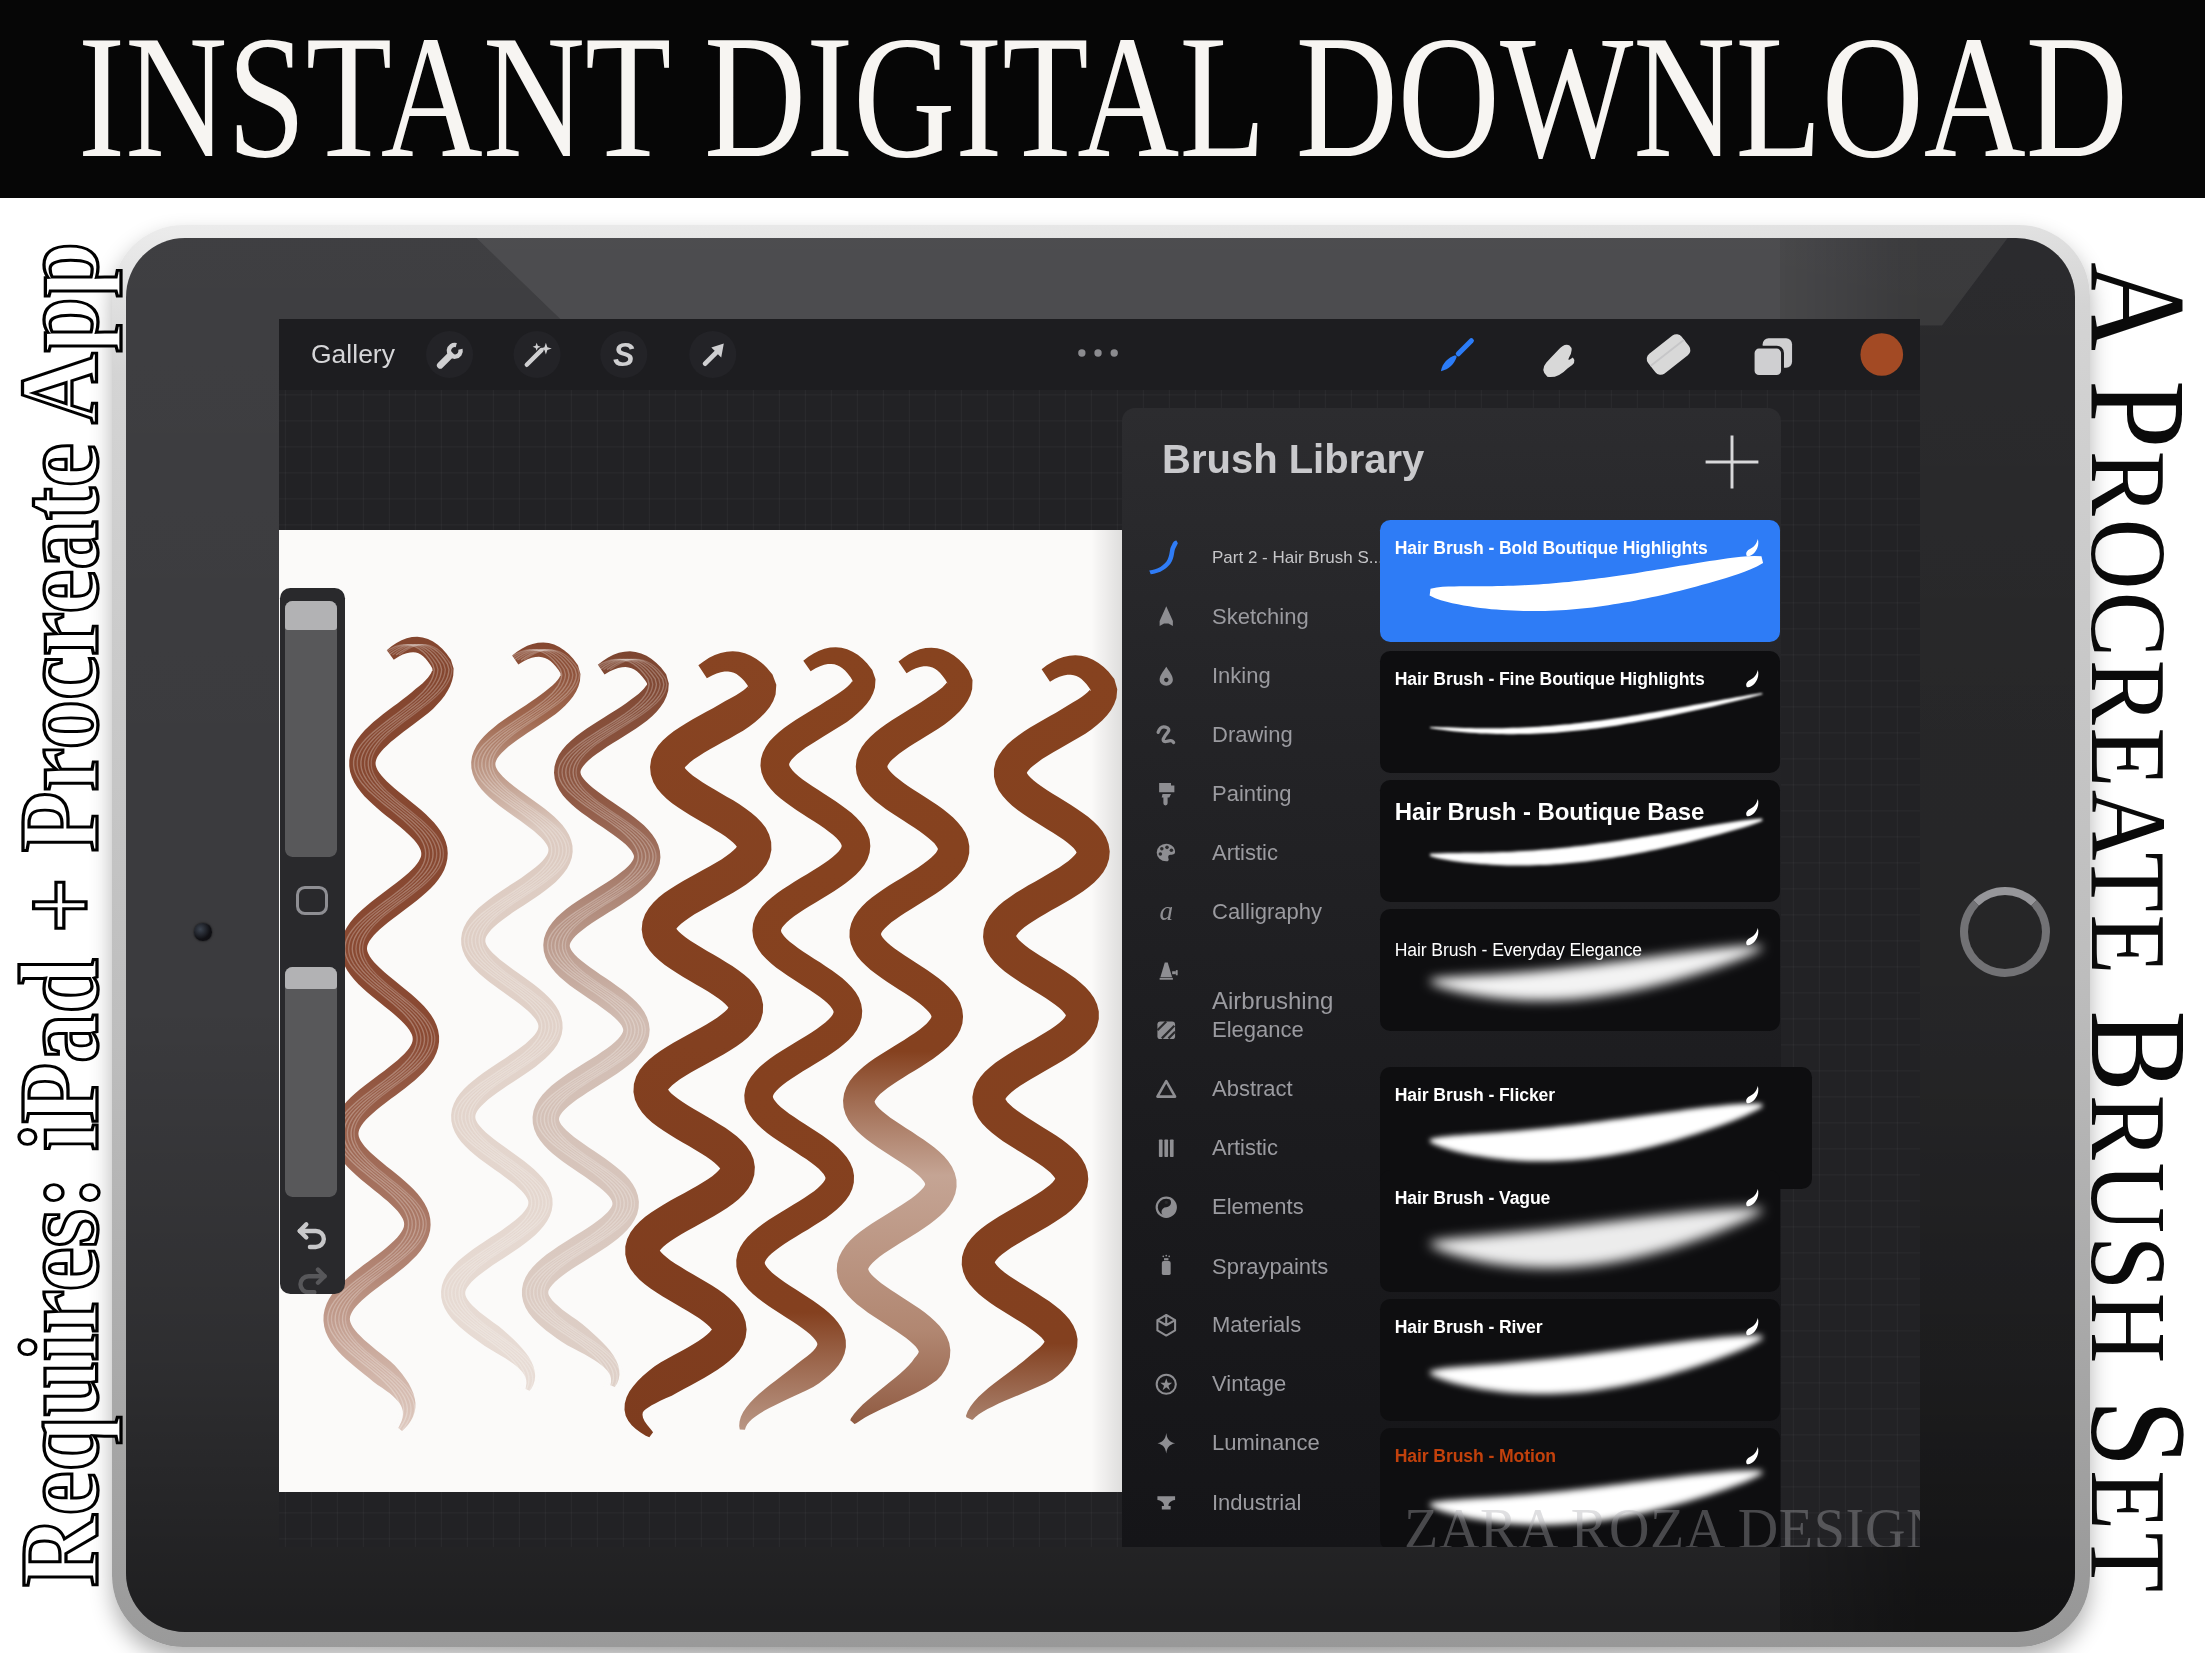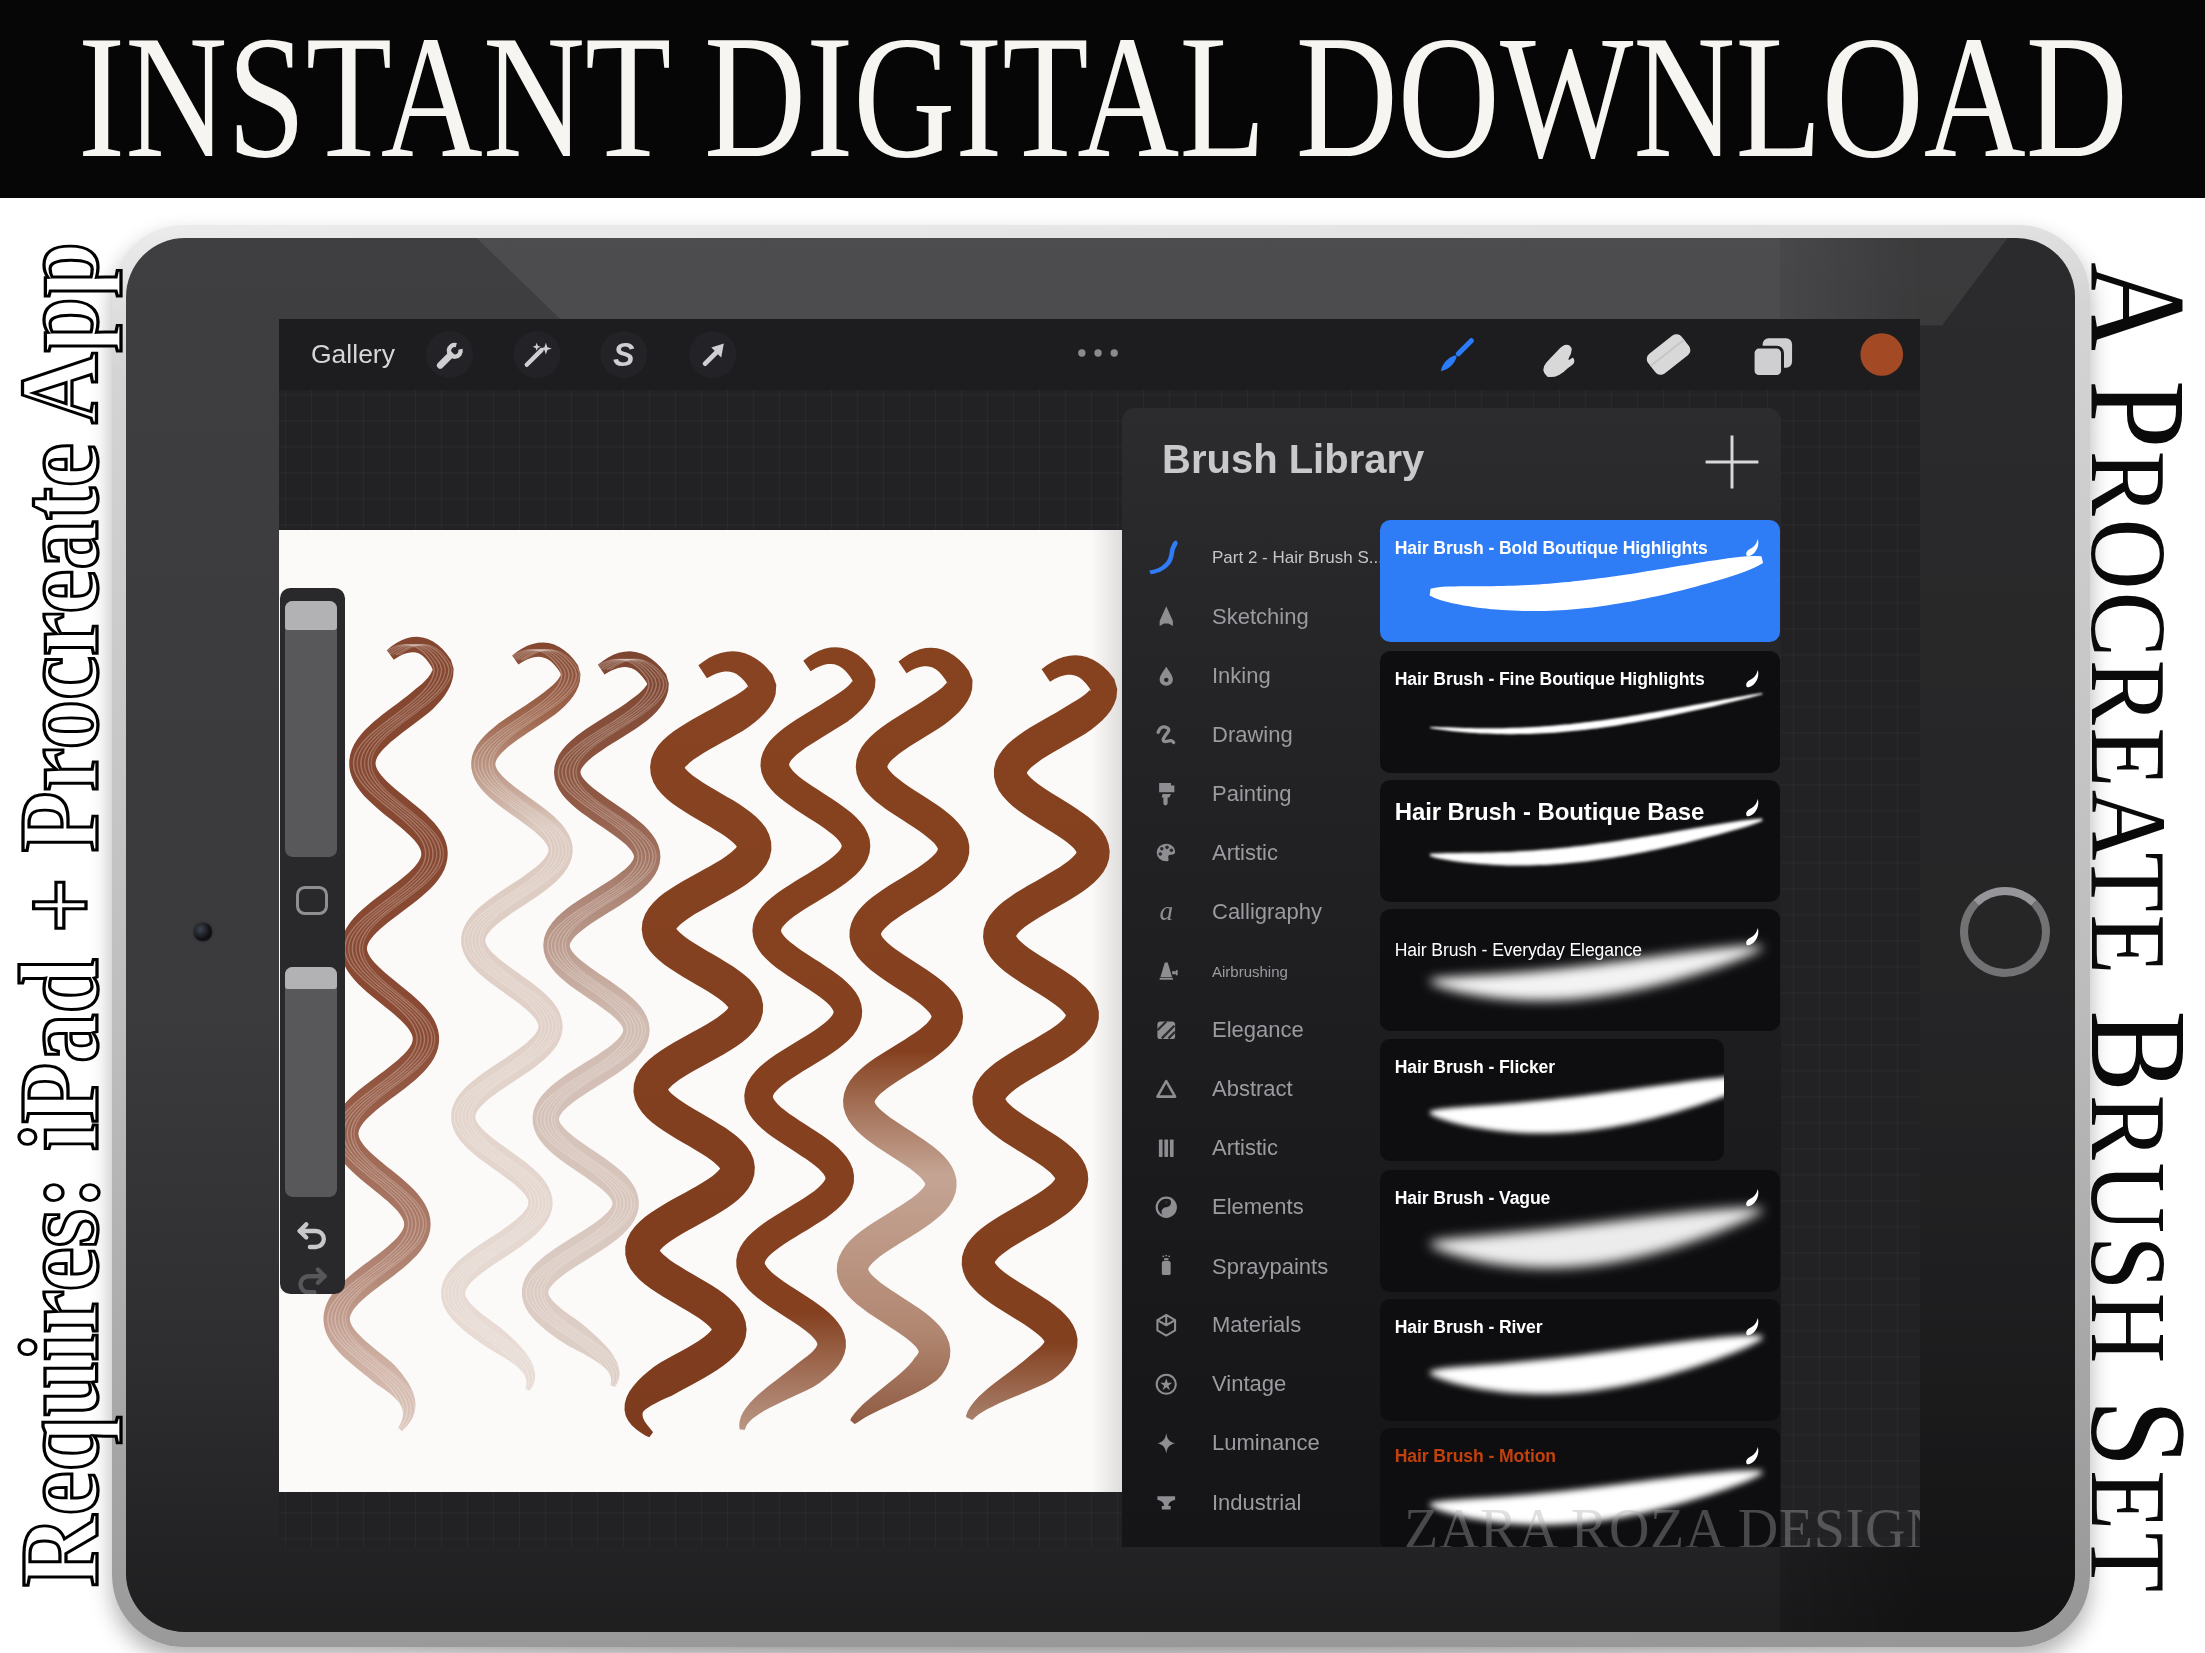--- a/index.html
+++ b/index.html
@@ -195,21 +195,21 @@
 <svg width="26.5" height="26.5" viewBox="0 0 36 36" style="position:absolute;left:31px;top:491px">
         <text x="18" y="28" font-size="37" font-style="italic" font-family="Liberation Serif" fill="#8e8e92" text-anchor="middle">a</text>
       </svg>
 <div style="position:absolute;left:90px;top:504px;transform:translateY(-50%);font-size:22px;color:#9b9ba0;white-space:nowrap">Calligraphy</div>
 <svg width="26.5" height="26.5" viewBox="0 0 36 36" style="position:absolute;left:31px;top:550px">
         <path d="M16 6 L20 6 L26 26 L10 26 Z" fill="#8e8e92"></path>
         <rect x="9" y="27" width="18" height="2.5" fill="#8e8e92"></rect>
         <rect x="26" y="18" width="5" height="4" fill="#8e8e92"></rect>
         <rect x="31" y="16.5" width="2.5" height="7" fill="#8e8e92"></rect>
       </svg>
-<div style="position:absolute;left:90px;top:563px;transform:translateY(-50%);font-size:15px;color:#9b9ba0;white-space:nowrap">Airbrushing</div>
+<div style="position:absolute;left:90px;top:593px;transform:translateY(-50%);font-size:24px;color:#9b9ba0;white-space:nowrap">Airbrushing</div>
 <svg width="26.5" height="26.5" viewBox="0 0 36 36" style="position:absolute;left:31px;top:609px">
         <path d="M10 6 h16 a4 4 0 0 1 4 4 v16 a4 4 0 0 1 -4 4 h-16 a4 4 0 0 1 -4 -4 v-16 a4 4 0 0 1 4 -4 Z" fill="#8e8e92"></path>
         <path d="M6 18 L18 6 M12 29 L29 12 M21 29 L30 20" stroke="#2a2a2c" stroke-width="3"></path>
       </svg>
 <div style="position:absolute;left:90px;top:622px;transform:translateY(-50%);font-size:22px;color:#9b9ba0;white-space:nowrap">Elegance</div>
 <svg width="26.5" height="26.5" viewBox="0 0 36 36" style="position:absolute;left:31px;top:668px">
         <path d="M18 7 L30 28 L6 28 Z" fill="none" stroke="#8e8e92" stroke-width="3.5" stroke-linejoin="round"></path>
       </svg>
 <div style="position:absolute;left:90px;top:681px;transform:translateY(-50%);font-size:22px;color:#9b9ba0;white-space:nowrap">Abstract</div>
 <svg width="26.5" height="26.5" viewBox="0 0 36 36" style="position:absolute;left:31px;top:727px">
@@ -279,21 +279,21 @@
 <div style="position:absolute;left:258px;top:501px;width:400px;height:122px;background:#0e0e10;border-radius:10.3px;overflow:hidden">
 <div style="position:absolute;left:14.7px;top:31px;font-size:17.6px;letter-spacing:-0.1px;font-weight:normal;color:#fff;white-space:nowrap">Hair Brush - Everyday Elegance</div>
 <svg width="400" height="122" viewBox="0 0 544 166" style="position:absolute;left:0;top:0">
           <filter id="beleg" x="-20%" y="-60%" width="140%" height="220%">
             <feGaussianBlur stdDeviation="7"></feGaussianBlur>
           </filter>
 <path d="M 67.8,100.0 L 75.5,103.3 L 83.2,106.2 L 90.9,108.6 L 98.5,110.7 L 106.2,112.5 L 113.8,114.2 L 121.4,115.7 L 128.9,117.1 L 136.4,118.3 L 143.9,119.5 L 151.4,120.5 L 158.8,121.3 L 166.2,122.1 L 173.5,122.8 L 180.9,123.3 L 188.2,123.8 L 195.5,124.1 L 202.7,124.4 L 210.0,124.5 L 217.2,124.6 L 224.4,124.6 L 231.7,124.4 L 238.9,124.2 L 246.1,123.9 L 253.3,123.5 L 260.4,123.0 L 267.6,122.4 L 274.8,121.7 L 282.0,120.9 L 289.2,120.1 L 296.4,119.1 L 303.6,118.1 L 310.9,117.0 L 318.1,115.8 L 325.4,114.6 L 332.7,113.2 L 340.0,111.8 L 347.3,110.3 L 354.7,108.7 L 362.0,107.0 L 369.5,105.3 L 376.9,103.5 L 384.4,101.6 L 392.0,99.6 L 399.6,97.5 L 407.2,95.4 L 414.9,93.2 L 422.7,90.9 L 430.5,88.5 L 438.4,86.1 L 446.3,83.5 L 454.3,80.9 L 462.3,78.1 L 470.5,75.3 L 478.7,72.3 L 487.0,69.2 L 495.3,65.9 L 503.7,62.3 L 512.0,58.3 L 520.4,53.9 L 519.6,50.1 L 510.1,49.9 L 500.8,50.0 L 491.7,50.4 L 482.8,51.1 L 474.0,51.9 L 465.4,52.8 L 456.8,53.7 L 448.4,54.7 L 440.1,55.7 L 431.9,56.7 L 423.8,57.7 L 415.8,58.8 L 407.9,59.8 L 400.0,60.9 L 392.3,61.9 L 384.6,62.9 L 377.0,64.0 L 369.5,65.0 L 362.1,66.0 L 354.7,67.0 L 347.4,68.0 L 340.1,69.0 L 332.9,70.0 L 325.8,71.0 L 318.7,71.9 L 311.6,72.9 L 304.6,73.8 L 297.6,74.7 L 290.7,75.6 L 283.8,76.4 L 276.9,77.3 L 270.0,78.1 L 263.2,78.9 L 256.4,79.7 L 249.5,80.5 L 242.7,81.2 L 235.9,81.9 L 229.1,82.6 L 222.2,83.3 L 215.4,84.0 L 208.5,84.6 L 201.6,85.3 L 194.7,85.8 L 187.7,86.4 L 180.8,87.0 L 173.7,87.5 L 166.7,88.0 L 159.6,88.5 L 152.4,89.0 L 145.2,89.4 L 137.9,89.9 L 130.5,90.3 L 123.1,90.8 L 115.5,91.2 L 107.9,91.7 L 100.2,92.2 L 92.4,92.8 L 84.5,93.5 L 76.5,94.7 L 68.2,96.0 Z" fill="#ffffff" fill-opacity="0.95" filter="url(#beleg)"></path>
 <path d="M 502,40 c 7,-3 10,-7 12,-14 c 2,8 -1,15 -5,19 c -3,3 -7,5 -10,4 c -2,-4 0,-7 3,-9 Z" fill="#fff"></path>
 </svg>
       </div>
-<div style="position:absolute;left:258px;top:631px;width:344px;height:122px;background:#0e0e10;border-radius:10.3px;overflow:hidden">
+<div style="position:absolute;left:258px;top:659px;width:432px;height:122px;background:#0e0e10;border-radius:10.3px;overflow:hidden">
 <div style="position:absolute;left:14.7px;top:17.6px;font-size:17.6px;letter-spacing:-0.1px;font-weight:bold;color:#fff;white-space:nowrap">Hair Brush - Flicker</div>
 <svg width="400" height="122" viewBox="0 0 544 166" style="position:absolute;left:0;top:0">
           <filter id="bflick" x="-20%" y="-60%" width="140%" height="220%">
             <feGaussianBlur stdDeviation="3.5"></feGaussianBlur>
           </filter>
 <path d="M 67.7,102.1 L 75.4,105.7 L 83.1,108.7 L 90.8,111.3 L 98.5,113.5 L 106.1,115.5 L 113.7,117.2 L 121.3,118.9 L 128.9,120.3 L 136.4,121.6 L 143.9,122.8 L 151.3,123.9 L 158.8,124.8 L 166.2,125.6 L 173.5,126.4 L 180.9,127.0 L 188.2,127.5 L 195.5,127.8 L 202.8,128.1 L 210.1,128.3 L 217.3,128.4 L 224.6,128.3 L 231.8,128.2 L 239.1,128.0 L 246.3,127.7 L 253.5,127.3 L 260.7,126.8 L 267.9,126.2 L 275.1,125.5 L 282.3,124.7 L 289.5,123.8 L 296.8,122.8 L 304.0,121.8 L 311.2,120.6 L 318.5,119.4 L 325.8,118.1 L 333.1,116.7 L 340.4,115.2 L 347.7,113.6 L 355.1,112.0 L 362.5,110.2 L 369.9,108.4 L 377.4,106.5 L 384.9,104.5 L 392.5,102.4 L 400.1,100.3 L 407.7,98.0 L 415.4,95.7 L 423.1,93.3 L 430.9,90.8 L 438.8,88.2 L 446.7,85.5 L 454.7,82.7 L 462.7,79.8 L 470.8,76.8 L 479.0,73.7 L 487.2,70.4 L 495.5,66.9 L 503.9,63.1 L 512.2,58.8 L 520.5,54.1 L 519.5,49.9 L 509.9,49.6 L 500.6,49.6 L 491.5,50.0 L 482.5,50.7 L 473.7,51.5 L 465.0,52.3 L 456.5,53.3 L 448.0,54.2 L 439.7,55.2 L 431.5,56.2 L 423.4,57.3 L 415.3,58.3 L 407.4,59.4 L 399.6,60.4 L 391.8,61.5 L 384.2,62.5 L 376.6,63.6 L 369.1,64.6 L 361.6,65.6 L 354.2,66.7 L 346.9,67.7 L 339.7,68.7 L 332.5,69.7 L 325.4,70.6 L 318.3,71.6 L 311.2,72.6 L 304.2,73.5 L 297.3,74.4 L 290.4,75.3 L 283.5,76.2 L 276.6,77.1 L 269.7,77.9 L 262.9,78.8 L 256.1,79.6 L 249.3,80.4 L 242.5,81.1 L 235.7,81.9 L 228.9,82.6 L 222.1,83.4 L 215.2,84.1 L 208.4,84.8 L 201.5,85.4 L 194.6,86.1 L 187.7,86.7 L 180.7,87.3 L 173.7,87.9 L 166.7,88.4 L 159.6,89.0 L 152.4,89.5 L 145.2,90.1 L 137.9,90.6 L 130.6,91.1 L 123.1,91.6 L 115.6,92.2 L 108.0,92.7 L 100.3,93.3 L 92.5,94.1 L 84.6,95.0 L 76.5,96.3 L 68.3,97.9 Z" fill="#ffffff" fill-opacity="1" filter="url(#bflick)"></path>
 <path d="M 502,40 c 7,-3 10,-7 12,-14 c 2,8 -1,15 -5,19 c -3,3 -7,5 -10,4 c -2,-4 0,-7 3,-9 Z" fill="#fff"></path>
 </svg>
       </div>
 <div style="position:absolute;left:258px;top:762px;width:400px;height:122px;background:#0e0e10;border-radius:10.3px;overflow:hidden">

